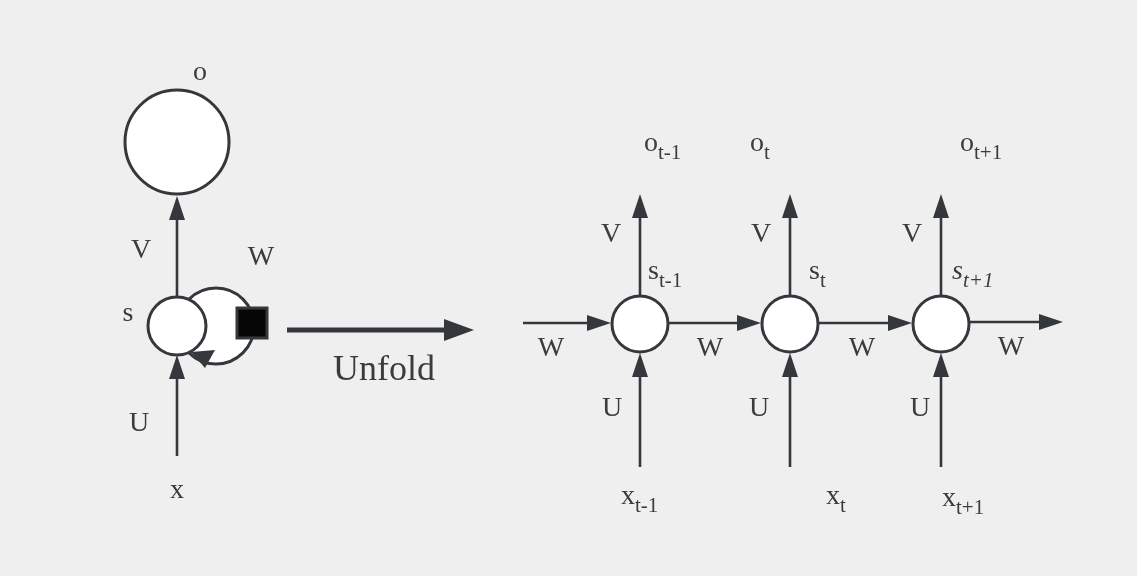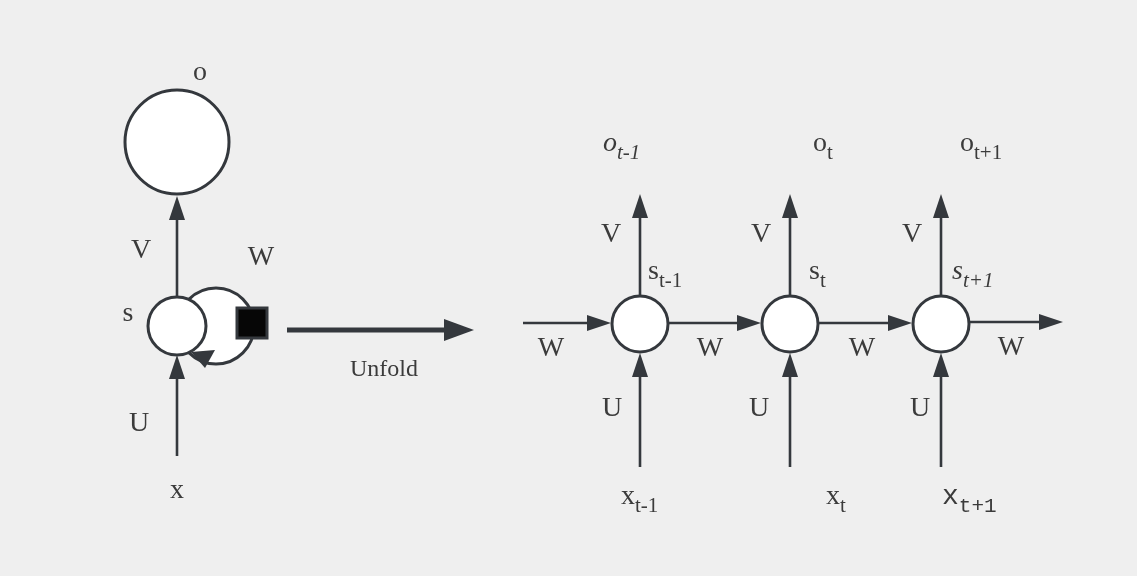--- a/index.html
+++ b/index.html
@@ -72,38 +72,38 @@
     <polygon class="head" points="1063,322 1039,314 1039,330"></polygon>
   </svg>
 
   <div class="lbl ctr" style="left:200px; top:71px;">o</div>
   <div class="lbl ctr" style="left:141px; top:249px;">V</div>
   <div class="lbl ctr" style="left:261px; top:256px;">W</div>
   <div class="lbl ctr" style="left:128px; top:312px;">s</div>
   <div class="lbl ctr" style="left:139px; top:422px;">U</div>
   <div class="lbl ctr" style="left:177px; top:489px;">x</div>
 
-  <div class="lbl ctr" style="left:384px; top:368px; font-size:24px;">Unfold</div>
+  <div class="lbl ctr" style="left:384px; top:368px; font-size:36px;">Unfold</div>
 
   <div class="lbl ctr" style="left:551px;  top:347px;">W</div>
   <div class="lbl ctr" style="left:710px;  top:347px;">W</div>
   <div class="lbl ctr" style="left:862px;  top:347px;">W</div>
   <div class="lbl ctr" style="left:1011px; top:346px;">W</div>
 
-  <div class="lbl" style="left:603px; top:128px;font-style:italic;"><span>o</span><span class="sub">t-1</span></div>
+  <div class="lbl" style="left:644px; top:128px;"><span>o</span><span class="sub">t-1</span></div>
   <div class="lbl ctr" style="left:611px; top:233px;">V</div>
   <div class="lbl" style="left:648px; top:256px;"><span>s</span><span class="sub">t-1</span></div>
   <div class="lbl ctr" style="left:612px; top:407px;">U</div>
   <div class="lbl" style="left:621px; top:481px;"><span>x</span><span class="sub">t-1</span></div>
 
-  <div class="lbl" style="left:813px; top:128px;"><span>o</span><span class="sub">t</span></div>
+  <div class="lbl" style="left:750px; top:128px;"><span>o</span><span class="sub">t</span></div>
   <div class="lbl ctr" style="left:761px; top:233px;">V</div>
   <div class="lbl" style="left:809px; top:256px;"><span>s</span><span class="sub">t</span></div>
   <div class="lbl ctr" style="left:759px; top:407px;">U</div>
   <div class="lbl" style="left:786px; top:481px;margin-left:40px;"><span>x</span><span class="sub">t</span></div>
 
   <div class="lbl" style="left:960px; top:128px;"><span>o</span><span class="sub">t+1</span></div>
   <div class="lbl ctr" style="left:912px; top:233px;">V</div>
   <div class="lbl" style="left:952px; top:256px;font-style:italic;"><span>s</span><span class="sub">t+1</span></div>
   <div class="lbl ctr" style="left:920px; top:407px;">U</div>
-  <div class="lbl" style="left:942px; top:483px;font-family:Liberation Mono, monospace;"><span>x</span><span class="sub">t+1</span></div>
+  <div class="lbl" style="left:942px; top:483px;"><span>x</span><span class="sub">t+1</span></div>
 
 </div>
 
 </body></html>

